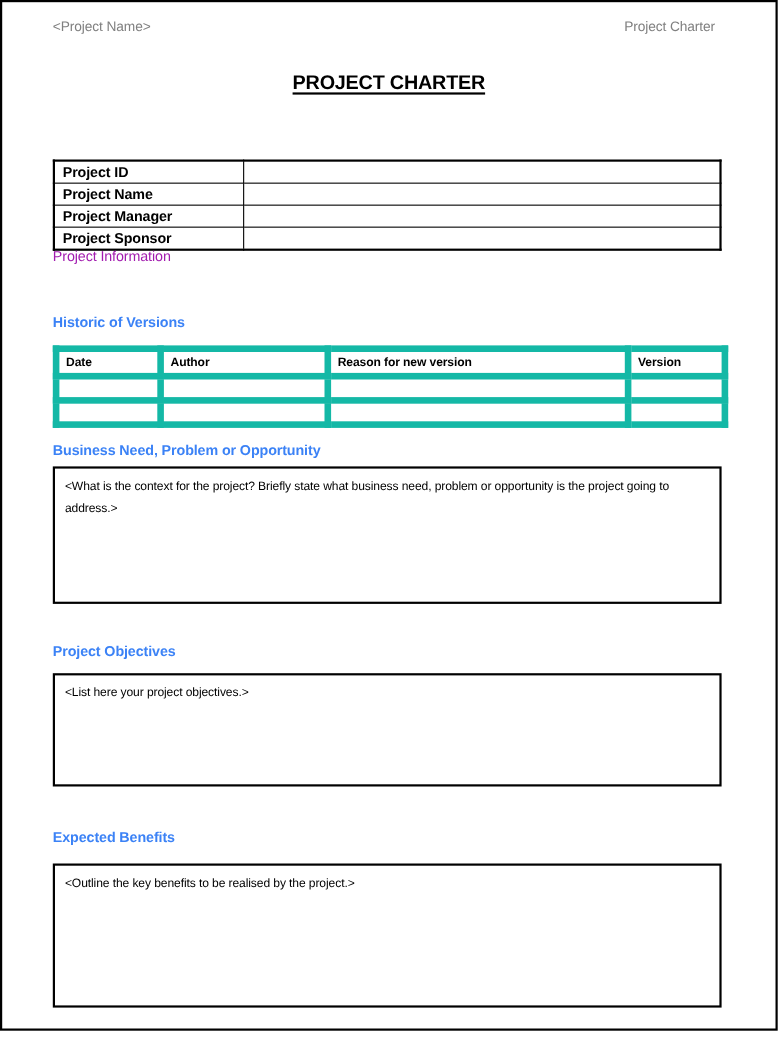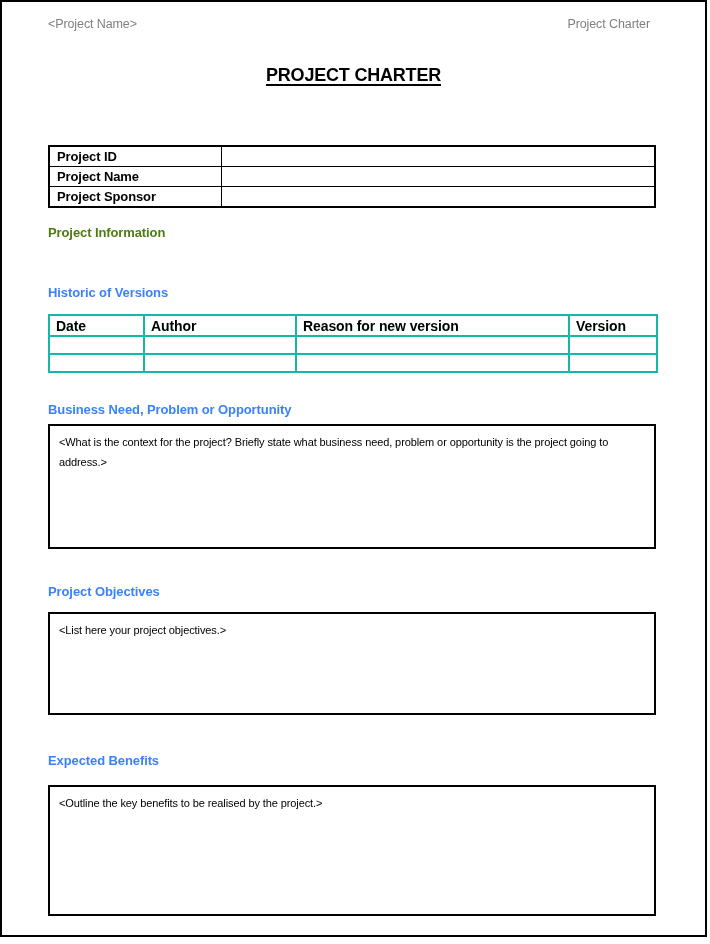--- a/index.html
+++ b/index.html
@@ -72,22 +72,22 @@
   .info-table td.label {
     width: 160px;
     font-weight: 700;
     margin-left: 28px;
   }
   .caption {
     position: absolute;
     top: 223px;
     left: 46px;
     font-size: 13px;
-    font-weight: 700;
-    color: #4d7c0f;
+    font-weight: 400;
+    color: #a21caf;
     letter-spacing: -0.1px;
   }
   .section-heading {
     position: absolute;
     left: 46px;
     font-size: 13px;
     font-weight: 700;
     color: #3b82f6;
     letter-spacing: -0.1px;
   }
@@ -97,22 +97,22 @@
   .h-benefits  { top: 751px; }
   .versions-table {
     position: absolute;
     top: 312px;
     left: 46px;
     width: 608px;
     border: 2px solid #000;
   }
   .versions-table th,
   .versions-table td {
-    border: 2px solid #14b8a6;
-    font-size: 14px;
+    border: 6px solid #14b8a6;
+    font-size: 11px;
     text-align: left;
     padding: 0 4px 0 6px;
     letter-spacing: -0.1px;
     vertical-align: middle;
   }
   .versions-table th { height: 19px; font-weight: 700; }
   .versions-table td { height: 16px; }
   .col-date   { width: 95px; }
   .col-author { width: 152px; }
   .col-reason { width: 273px; }
@@ -146,20 +146,24 @@
   <h1 class="doc-title">PROJECT CHARTER</h1>
 
   <table class="info-table">
     <tbody>
         <tr>
       <td class="label">Project ID</td>
       <td class="value"></td>
     </tr>
     <tr>
       <td class="label">Project Name</td>
+      <td class="value"></td>
+    </tr>
+    <tr>
+      <td class="label">Project Manager</td>
       <td class="value"></td>
     </tr>
     <tr>
       <td class="label">Project Sponsor</td>
       <td class="value"></td>
     </tr>
   </tbody>
     </table>
 
   <div class="caption">Project Information</div>

